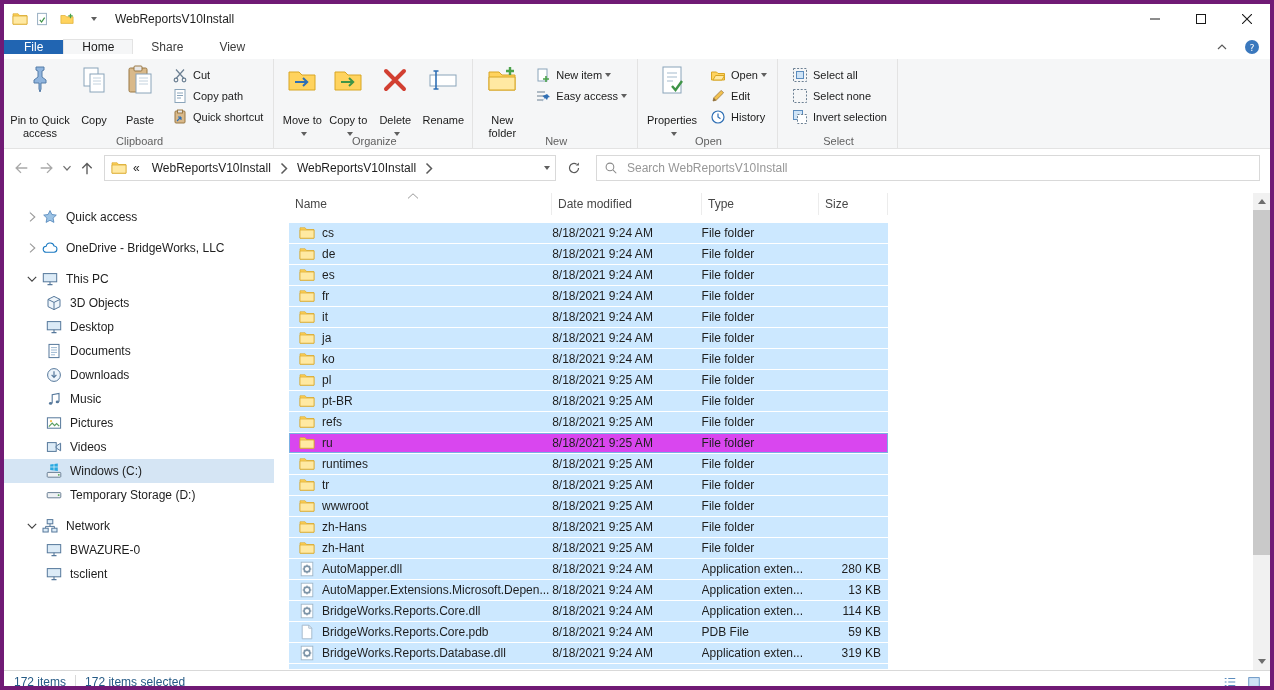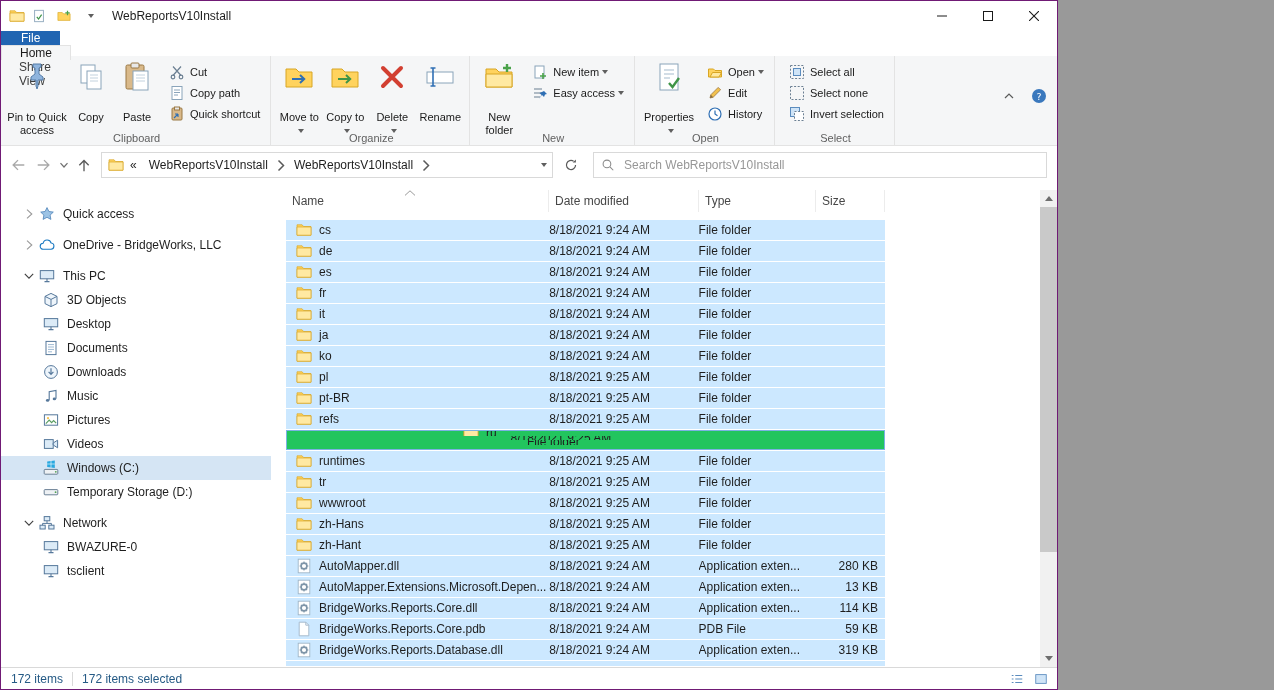--- a/index.html
+++ b/index.html
@@ -1,33 +1,33 @@
 <!DOCTYPE html>
 <html><head>
 <meta charset="utf-8">
 <style>
   html,body{margin:0;padding:0;overflow:hidden;}
   body{width:1274px;height:690px;font-family:"Liberation Sans","DejaVu Sans",sans-serif;font-size:12px;color:#1e1e1e;background:#999;}
   *{box-sizing:border-box;}
-  .window{width:1058px;height:690px;border:1px solid #701a75;background:#fff;position:relative;overflow:hidden;}
+  .window{width:1274px;height:690px;border:4px solid #701a75;background:#fff;position:relative;overflow:hidden;}
 
   
   .titlebar{height:30px;display:flex;align-items:center;padding-left:8px;background:#fff;}
   .titlebar .i16{width:16px;height:16px;}
   .qat-btn{width:22px;height:22px;display:flex;align-items:center;justify-content:center;margin-left:3px;}
   .qat-btn .i14{width:14px;height:14px;}
   .title{margin-left:12px;font-size:12px;color:#1e1e1e;white-space:nowrap;}
   .spacer{flex:1;}
   .winbtn{width:46px;height:30px;display:flex;align-items:center;justify-content:center;}
   .winbtn .i10{width:10px;height:10px;}
 
   .caret{display:inline-block;width:0;height:0;border-left:3.5px solid transparent;border-right:3.5px solid transparent;border-top:4px solid #5f5f5f;margin-left:3px;vertical-align:1px;}
 
   
-  .tabs{height:25px;display:flex;align-items:flex-start;background:#fff;flex-direction:column;}
+  .tabs{height:25px;display:flex;align-items:center;background:#fff;}
   .tab{display:flex;align-items:center;padding:0 18px;color:#3c3c3c;font-size:12px;}
   .tab.file{background:#2165b2;color:#fff;padding:0 20px;}
   .tab.active{background:#f5f6f7;border:1px solid #e3e3e3;border-bottom:none;color:#1a1a1a;}
   .tab-tools{margin-left:auto;display:flex;align-items:center;gap:14px;padding-right:10px;}
   .tab-tools .i16{width:16px;height:16px;}
 
   
   .ribbon{height:90px;background:#f5f6f7;border-bottom:1px solid #e3e3e3;display:flex;}
   .rgroup{position:relative;display:flex;align-items:flex-start;padding:2px 5px 15px 5px;border-right:1px solid #e3e3e3;height:100%;}
   .glabel{position:absolute;bottom:1px;left:2px;right:0;text-align:center;font-size:11px;color:#5f5f5f;}
@@ -77,21 +77,21 @@
   .fh{font-size:12px;color:#474747;display:flex;align-items:center;padding-left:6px;border-right:1px solid #ececec;position:relative;}
   .fh.name{width:263px;}
   .fh.date{width:150px;}
   .fh.type{width:117px;}
   .fh.size{width:69px;}
   .sort{position:absolute;top:0;left:118px;width:12px;height:6px;}
 
   .frows{margin-top:8px;}
   .frow{width:599px;height:20px;margin-bottom:1px;display:flex;align-items:center;border:1px solid transparent;}
   .frow.selected{background:#cce8ff;border-color:#cce8ff;}
-  .frow.focused{background:#22c55e;border-color:#7bb1e3;flex-direction:column;}
+  .frow.focused{background:#d946ef;border-color:#7bb1e3;}
   .fc{height:100%;display:flex;align-items:center;overflow:hidden;white-space:nowrap;font-size:12px;color:#1e1e1e;}
   .fc.name{width:263px;padding-left:9px;}
   .fc.name .icon{width:16px;height:16px;margin-right:7px;flex:none;}
   .fc.date{width:150px;}
   .fc.type{width:117px;}
   .fc.size{width:69px;justify-content:flex-end;padding-right:6px;}
   .partial{width:599px;height:5px;background:#cce8ff;overflow:hidden;}
 
   .vscroll{position:absolute;right:0;top:6px;bottom:0;width:17px;background:#f1f1f1;}
   .sb-btn{height:17px;display:flex;align-items:center;justify-content:center;}

